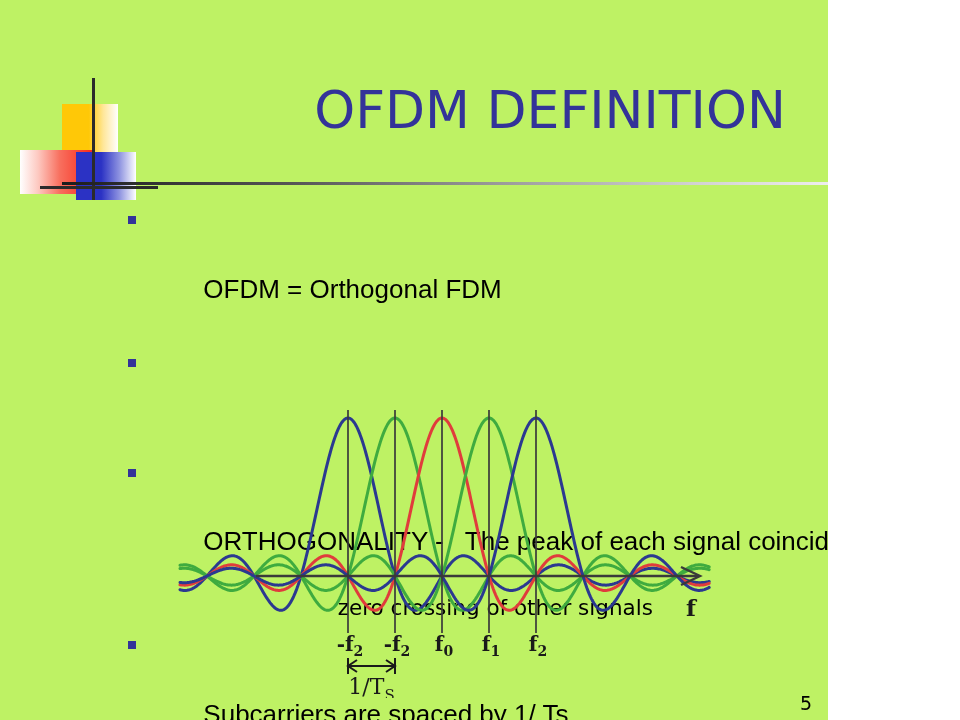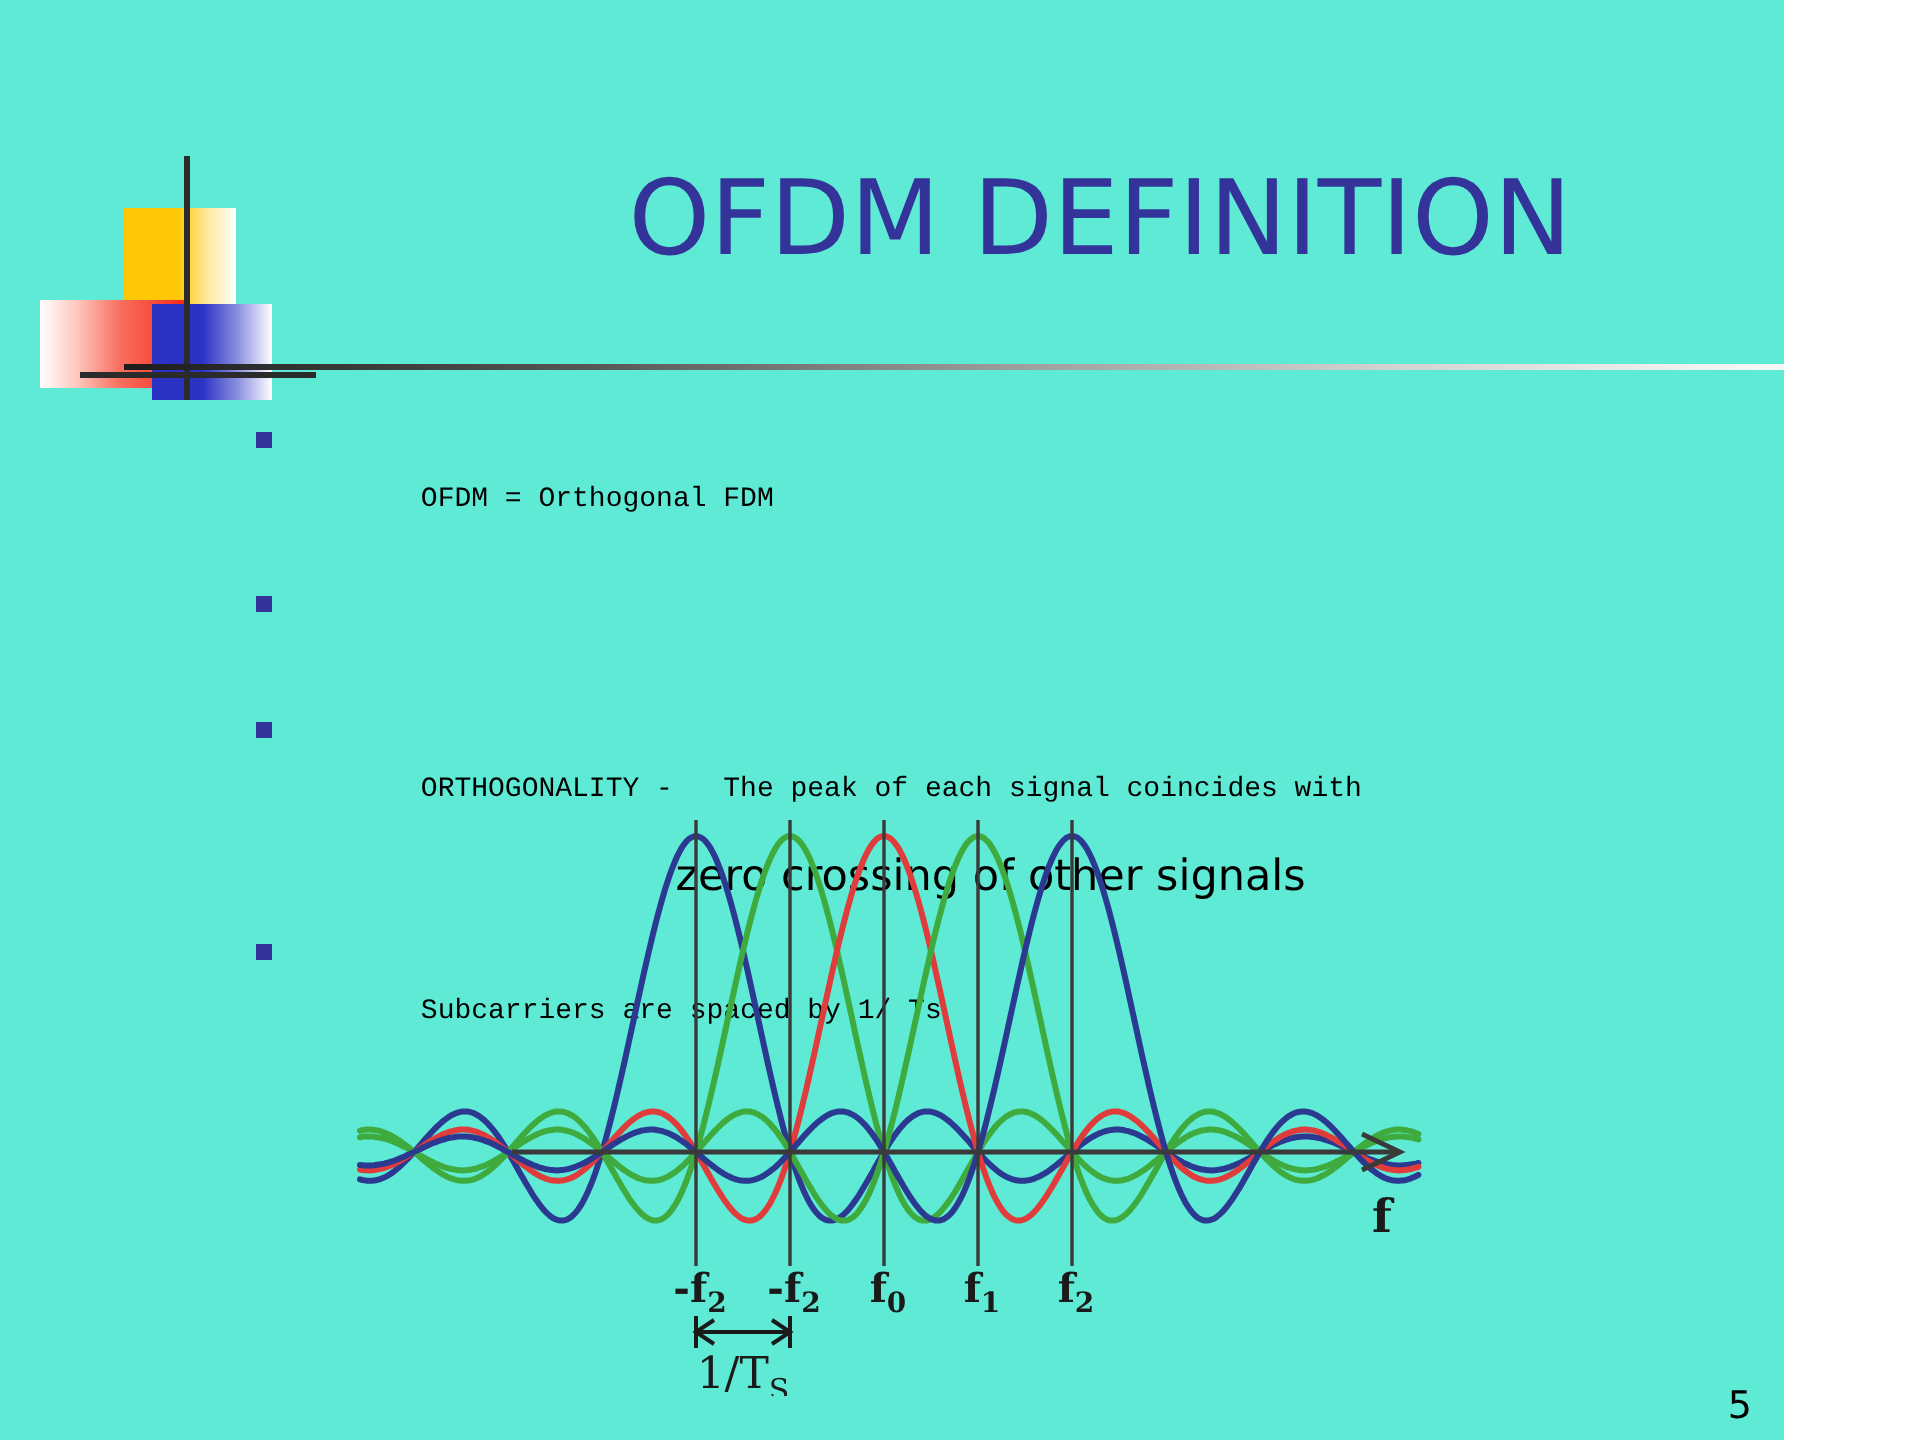--- a/index.html
+++ b/index.html
@@ -6,23 +6,23 @@
   html, body {
     margin: 0;
     padding: 0;
     background: #ffffff;
   }
   body {
     font-family: "DejaVu Sans", sans-serif;
   }
   .slide {
     position: relative;
-    width: 892px;
+    width: 828px;
     height: 720px;
-    background: #5eead4;
+    background: #bef264;
     overflow: hidden;
   }
 
   
   .logo {
     position: absolute;
     left: 18px;
     top: 78px;
     width: 140px;
     height: 122px;
@@ -100,22 +100,22 @@
     left: 118px;
     top: 206px;
     width: 800px;
   }
   .bullet-row {
     position: relative;
     display: block;
     padding-left: 42px;
     margin-bottom: 10px;
     color: #000000;
-    font-size: 14px;
-    font-family: Liberation Mono, monospace;
+    font-size: 26px;
+    font-family: Liberation Sans, sans-serif;
     line-height: 1.28;
     white-space: pre;
   }
   .bullet-mark {
     position: absolute;
     left: 10px;
     top: 10px;
     width: 8px;
     height: 8px;
     background: #333399;

